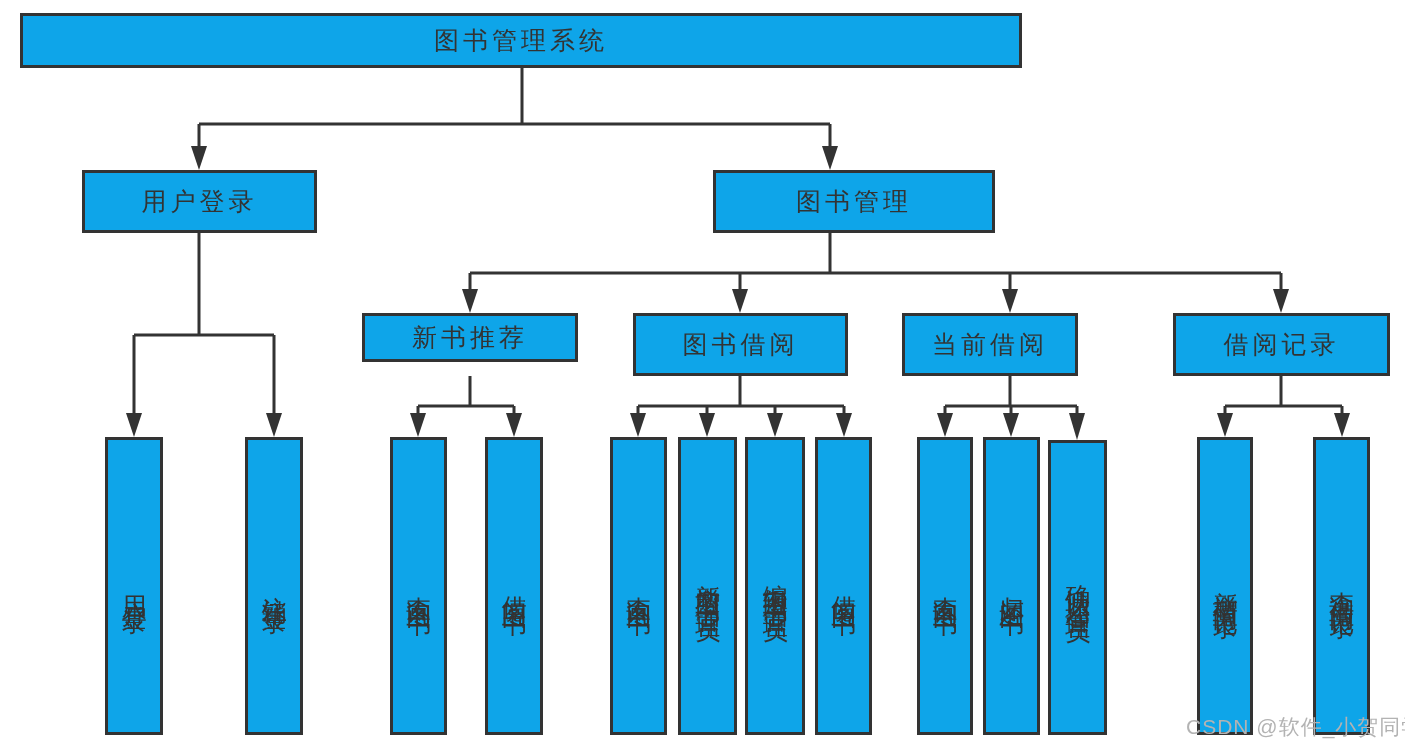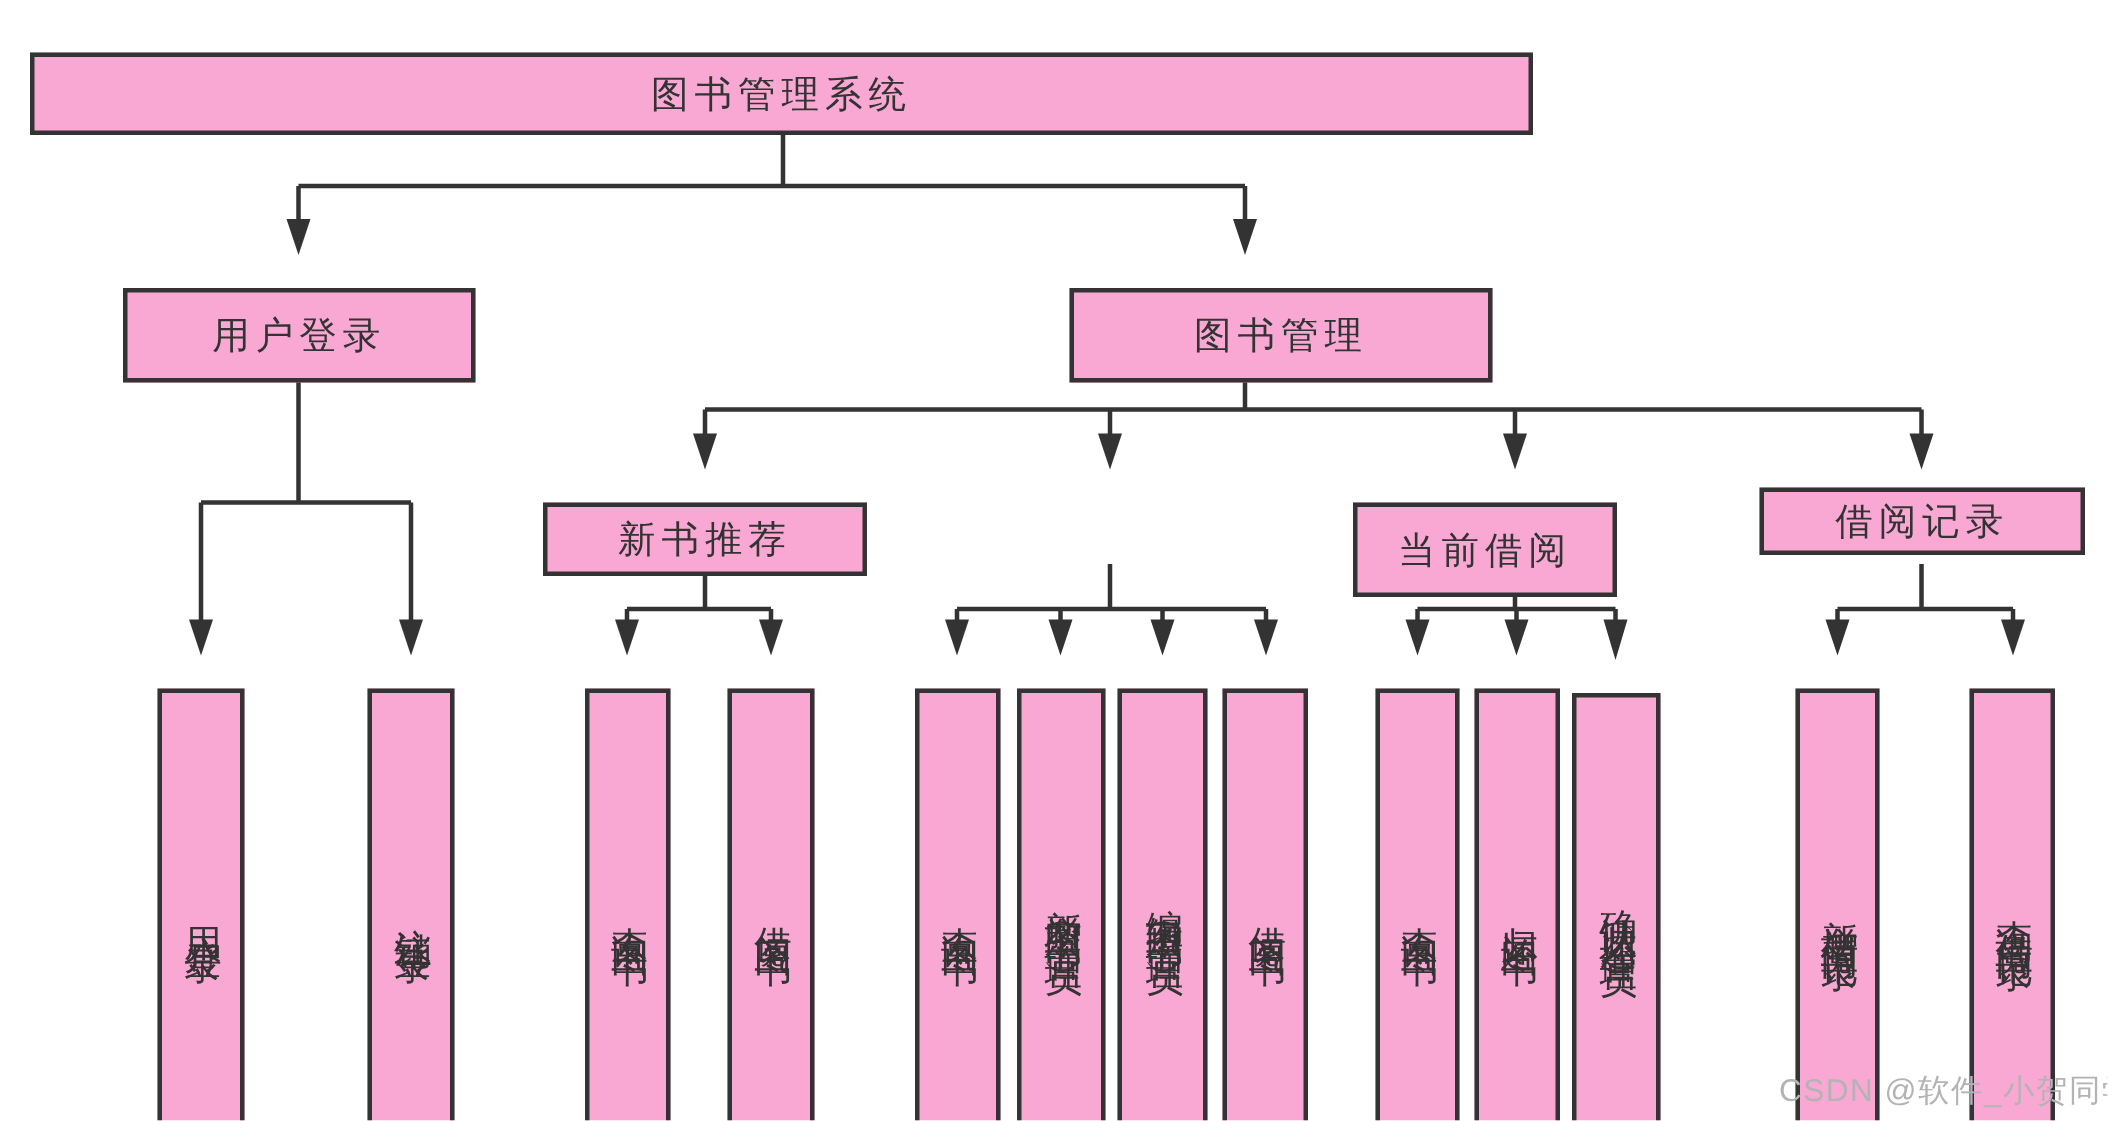--- a/index.html
+++ b/index.html
@@ -3,30 +3,29 @@
 <meta charset="utf-8">
 <style>
   html,body{margin:0;padding:0;background:#ffffff;}
   body{font-family:"Liberation Sans",sans-serif;}
   .canvas{position:relative;width:1405px;height:747px;background:#ffffff;overflow:hidden;}
   .connectors{position:absolute;left:0;top:0;z-index:1;}
   .box{
     position:absolute;
     box-sizing:border-box;
     border:3px solid #333333;
-    background:#f9a8d4;
+    background:#0ea5e9;
     display:flex;
     align-items:center;
     justify-content:center;
     color:#333333;
     font-size:25px;
     letter-spacing:4px;
     z-index:2;
     white-space:nowrap;
-    margin-top:22px;
   }
   .v{
     writing-mode:vertical-rl;
     text-orientation:mixed;
     letter-spacing:5px;
     white-space:normal;
     line-height:1.1;
   }
   .watermark{
     position:absolute;
@@ -83,22 +82,23 @@
       <polygon points="1334,413 1350,413 1342,437"></polygon>
     </g>
   </svg>
 
   <div class="box" style="left:20px;top:13px;width:1002px;height:55px">图书管理系统</div>
 
   <div class="box" style="left:82px;top:170px;width:235px;height:63px">用户登录</div>
   <div class="box" style="left:713px;top:170px;width:282px;height:63px">图书管理</div>
 
   <div class="box" style="left:362px;top:313px;width:216px;height:49px">新书推荐</div>
+  <div class="box" style="left:633px;top:313px;width:215px;height:63px">图书借阅</div>
   <div class="box" style="left:902px;top:313px;width:176px;height:63px">当前借阅</div>
-  <div class="box" style="left:1173px;top:303px;width:217px;height:45px">借阅记录</div>
+  <div class="box" style="left:1173px;top:313px;width:217px;height:63px">借阅记录</div>
 
   <div class="box v" style="left:105px;top:437px;width:58px;height:298px">用户登录</div>
   <div class="box v" style="left:245px;top:437px;width:58px;height:298px">注销登录</div>
 
   <div class="box v" style="left:390px;top:437px;width:57px;height:298px">查询图书</div>
   <div class="box v" style="left:485px;top:437px;width:58px;height:298px">借阅图书</div>
 
   <div class="box v" style="left:610px;top:437px;width:57px;height:298px">查询图书</div>
   <div class="box v" style="left:678px;top:437px;width:59px;height:298px">新增图书（管理员）</div>
   <div class="box v" style="left:745px;top:437px;width:60px;height:298px">编辑图书（管理员）</div>

